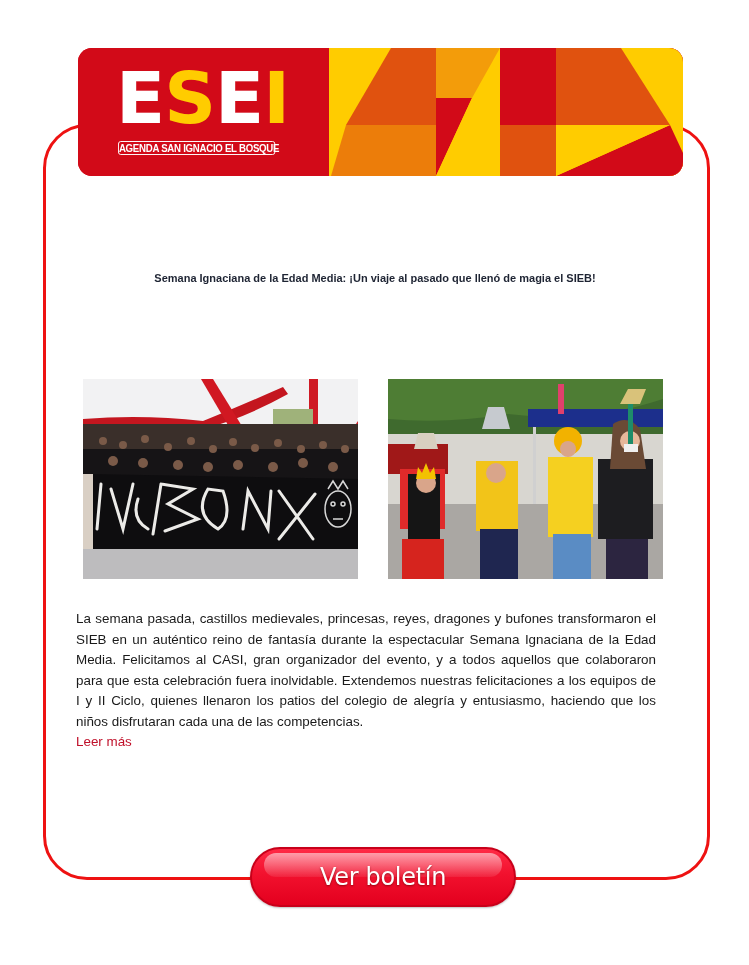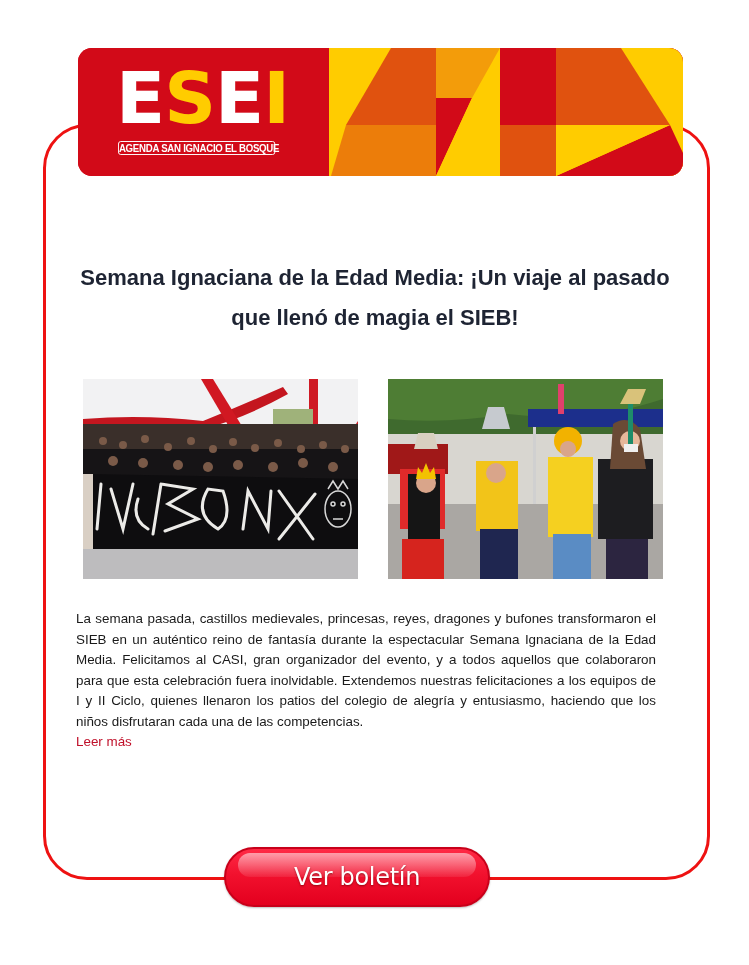--- a/index.html
+++ b/index.html
@@ -19,34 +19,34 @@
   }
   .logo-word .yel { color:#ffcc00; }
   .logo-tagline {
     position:absolute; left:40px; top:93px; width:171px; height:14px; box-sizing:border-box;
     border:1.5px solid #ffffff; border-radius:3px; color:#ffffff;
     font-family:"Liberation Sans", sans-serif; font-weight:bold; font-size:10.5px; line-height:12px;
     text-align:center; letter-spacing:-0.3px; white-space:nowrap; transform:scaleX(0.92); transform-origin:left;
   }
   .title {
     position:absolute; left:80px; width:590px; top:258px; text-align:center;
-    font-family:"Liberation Sans", sans-serif; font-weight:bold; font-size:22px; line-height:40px; color:#1e2433;
+    font-family:"Liberation Sans", sans-serif; font-weight:bold; font-size:11px; line-height:40px; color:#1e2433;
   }
   .photo { position:absolute; top:379px; width:275px; height:200px; overflow:hidden; }
   .photo svg { display:block; }
   .photo1 { left:83px; }
   .photo2 { left:388px; }
   .body-text {
     position:absolute; left:76px; top:609px; width:580px;
     font-family:"Liberation Sans", sans-serif; font-size:13.4px; line-height:20.5px;
     color:#1a1a1a; text-align:justify;
   }
   .read-more { color:#c0102a; font-weight:normal; text-decoration:none; display:block; }
   .cta {
-    position:absolute; left:224px; top:847px; width:266px; height:60px; box-sizing:border-box;
+    position:absolute; left:250px; top:847px; width:266px; height:60px; box-sizing:border-box;
     border-radius:30px; border:2px solid #c8001a;
     background:linear-gradient(#ff2a45 0%, #f2112e 45%, #e3001e 100%);
     box-shadow:0 1px 2px rgba(0,0,0,0.25);
     display:flex; align-items:center; justify-content:center; cursor:pointer;
   }
   .cta::before {
     content:""; position:absolute; left:12px; right:12px; top:4px; height:24px; border-radius:14px;
     background:linear-gradient(rgba(255,255,255,0.55), rgba(255,255,255,0.08));
   }
   .cta-label {

